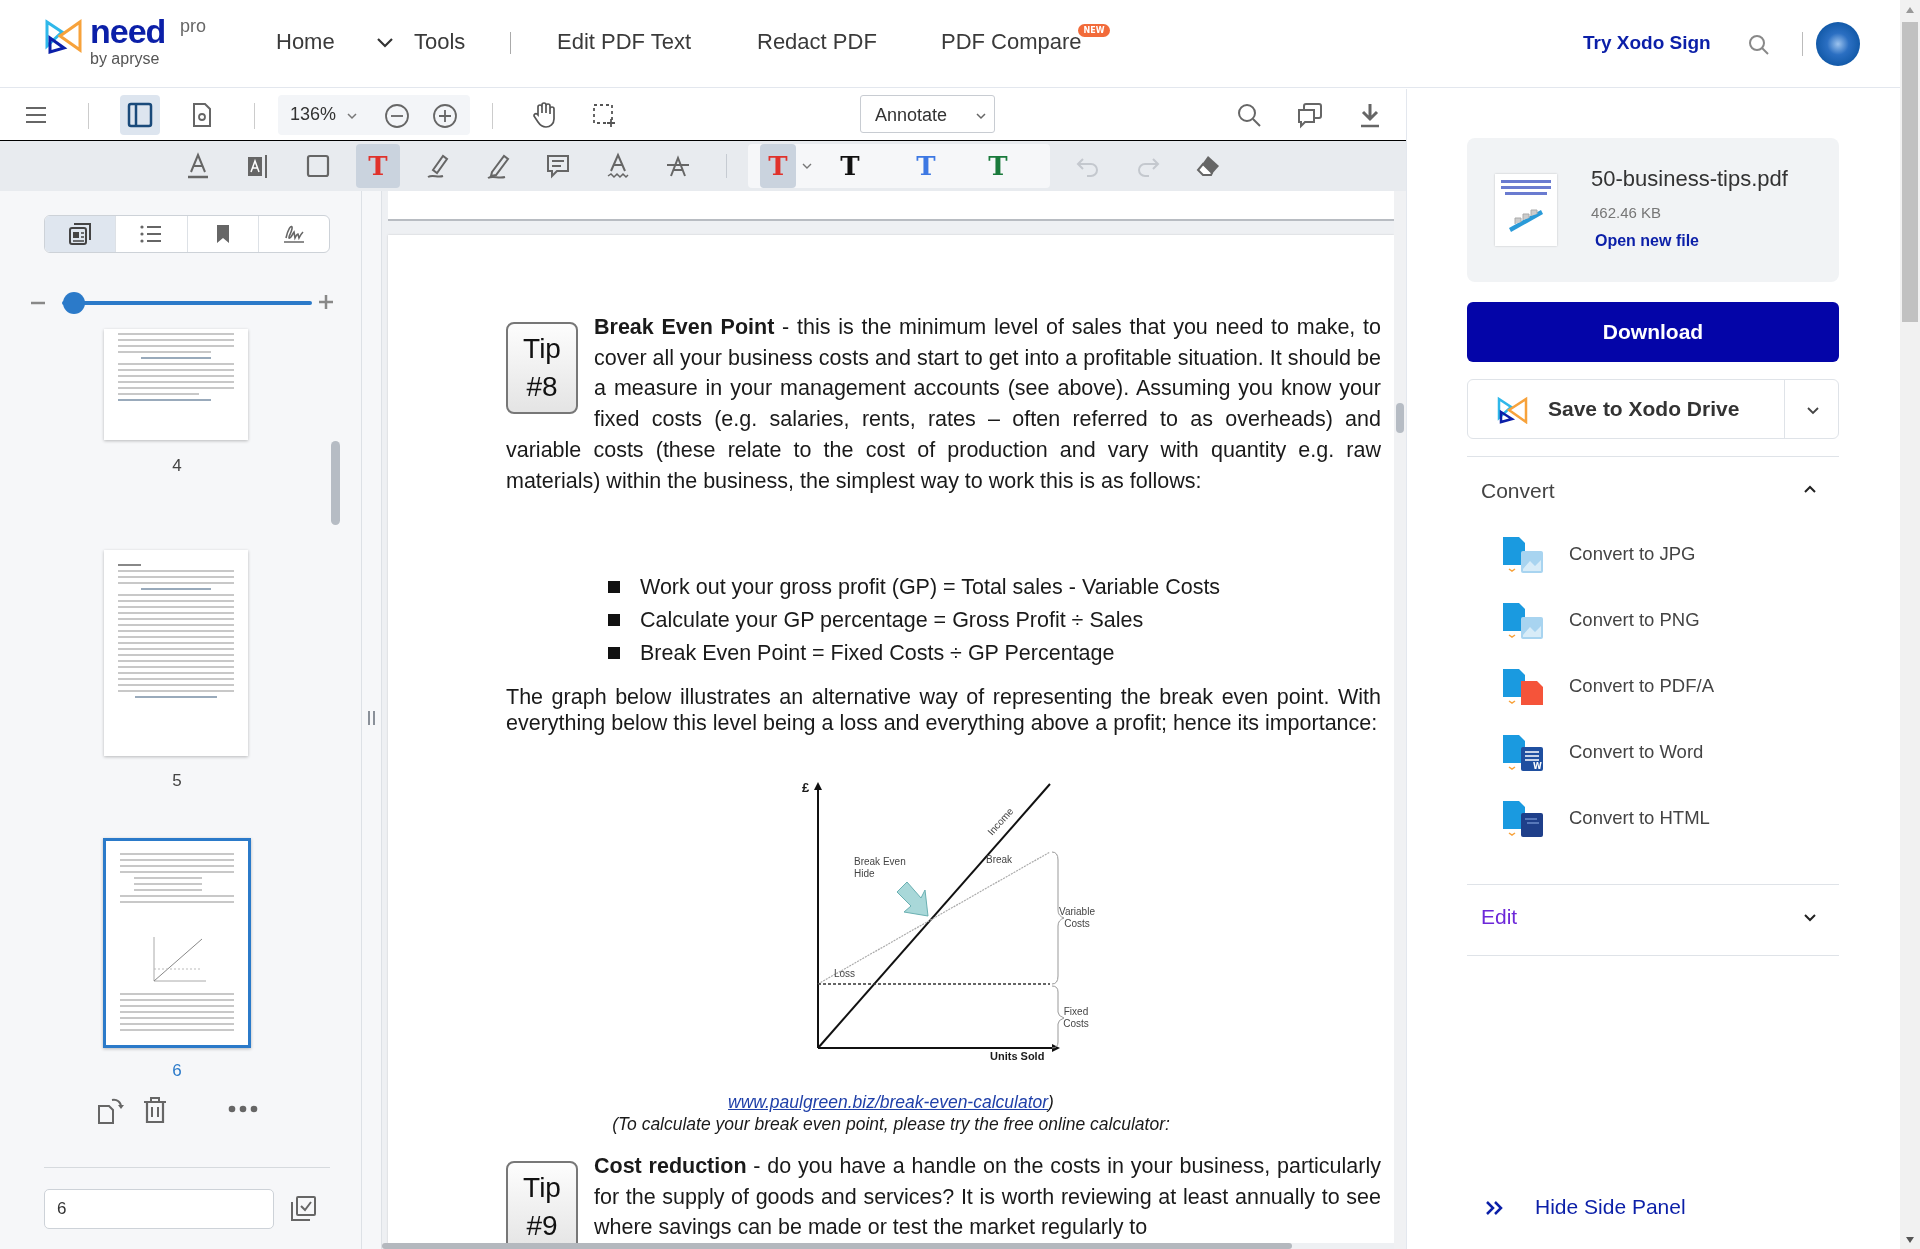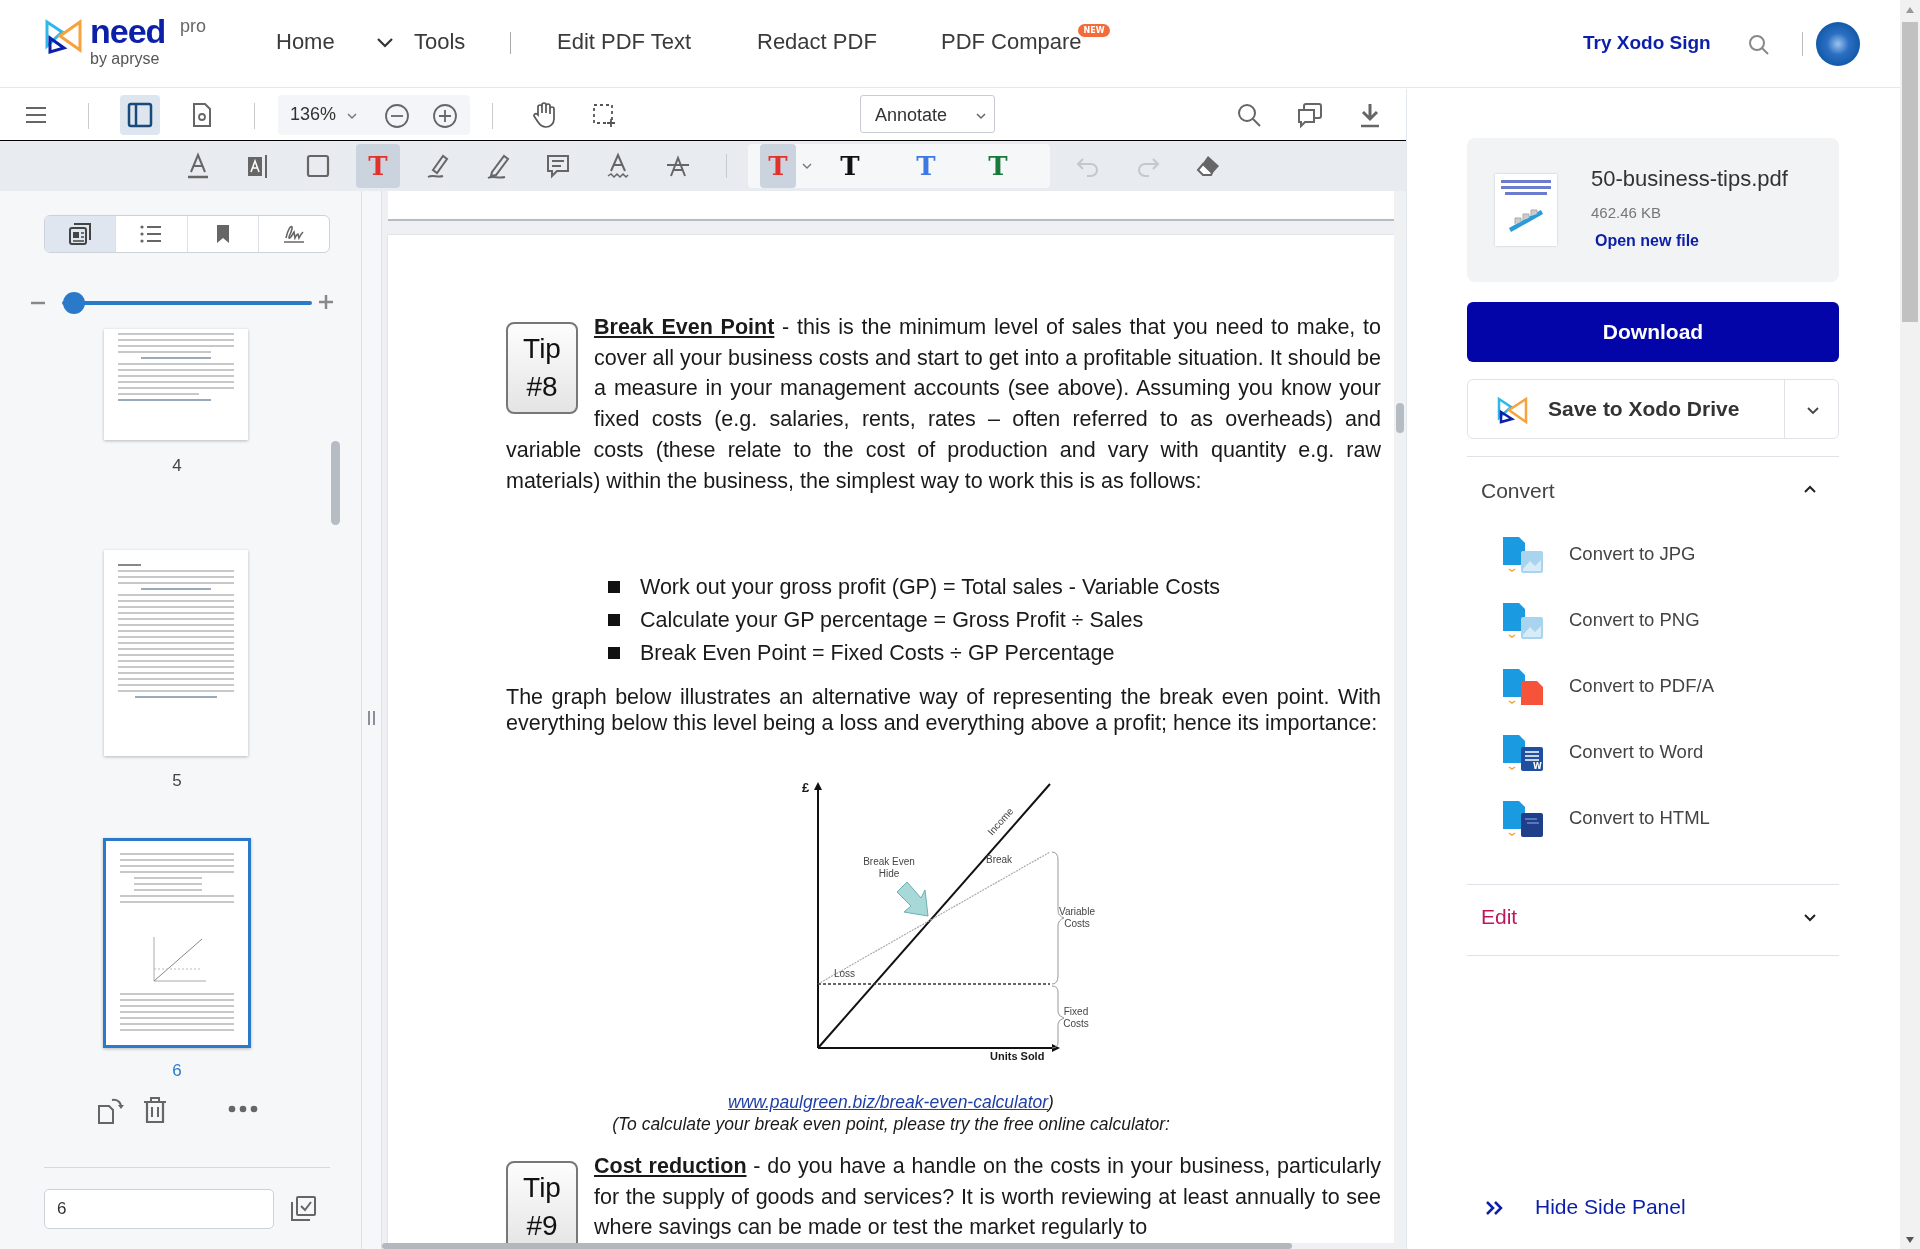--- a/index.html
+++ b/index.html
@@ -62,21 +62,21 @@
   #docarea { position: absolute; left: 382px; top: 191px; width: 1024px; height: 1058px; background: #eef0f3; overflow: hidden; }
   .page-prev { position: absolute; left: 6px; top: 0; width: 1006px; height: 30px; background: #fff; border-bottom: 2px solid #b8bcc2; }
   .page { position: absolute; left: 6px; top: 44px; width: 1006px; height: 1040px; background: #fff; box-shadow: 0 0 2px rgba(0,0,0,0.15); font-family: "Liberation Sans", sans-serif; color: #1a1a1a; }
   .doc-vscroll { position: absolute; left: 1012px; top: 0; width: 12px; height: 1058px; background: #f0f1f3; }
   .doc-vscroll .th { position: absolute; left: 2px; top: 212px; width: 8px; height: 30px; border-radius: 4px; background: #b6bcc4; }
   .doc-hscroll { position: absolute; left: 0; top: 1052px; width: 1012px; height: 6px; background: #eef0f3; }
   .doc-hscroll .th { position: absolute; left: 0; top: 0; width: 910px; height: 6px; background: #b4b8be; border-radius: 3px; }
 
   .tipbox { position: absolute; width: 72px; height: 92px; border: 2px solid #777; border-radius: 8px; background: linear-gradient(#fdfdfd, #e4e4e4); text-align: center; font-size: 28px; line-height: 38px; padding-top: 6px; color: #111; font-family: "Liberation Sans", sans-serif; }
   .ptext { position: absolute; font-size: 21.5px; line-height: 30.7px; text-align: justify; }
-  .ptext b { font-weight: bold; text-decoration: underline; }
+  .ptext b { font-weight: bold; }
   .bullets { position: absolute; left: 220px; top: 336px; font-size: 21.5px; line-height: 33px; }
   .bullets li { list-style: none; position: relative; padding-left: 32px; }
   .bullets li::before { content: ""; position: absolute; left: 0; top: 10px; width: 12px; height: 12px; background: #111; }
   .caption { position: absolute; left: 0; width: 1006px; text-align: center; font-size: 17.5px; font-style: italic; line-height: 22px; }
   .caption a { color: #1f3fa8; text-decoration: underline; }
 
   
   #rightpanel { position: absolute; left: 1406px; top: 89px; width: 494px; height: 1160px; background: #fff; border-left: 1px solid #e3e7ee; }
   .filecard { position: absolute; left: 60px; top: 49px; width: 372px; height: 144px; background: #f1f3f5; border-radius: 8px; }
   .file-thumb { position: absolute; left: 28px; top: 36px; width: 62px; height: 72px; background: #fff; box-shadow: 0 0 2px rgba(0,0,0,0.2); }
@@ -486,21 +486,21 @@
         <path d="M24 204 H256" stroke="#333" stroke-width="1.3" stroke-dasharray="3 2"></path>
         <path d="M258 72 q6 0 6 8 V130 q0 6 6 8 q-6 2 -6 8 V196 q0 8 -6 8" fill="none" stroke="#999" stroke-width="1"></path>
         <path d="M258 206 q6 0 6 6 V232 q0 4 6 6 q-6 2 -6 6 V262 q0 6 -6 6" fill="none" stroke="#999" stroke-width="1"></path>
         <path d="M103 112 L113 102 L127 118 L131 110 L134 136 L110 132 L117 126 Z" fill="#a9d8d9" stroke="#6ab0b2" stroke-width="1"></path>
       </svg>
       <span class="abs" style="left:8px;top:0;font-size:13px;font-weight:bold;font-family:'Liberation Sans',sans-serif" data-name="y-axis-label">£</span>
       <span class="abs" style="left:196px;top:270px;font-size:11px;font-weight:bold;font-family:'Liberation Sans',sans-serif;white-space:nowrap" data-name="x-axis-label">Units Sold</span>
       <span class="abs" style="left:190px;top:36px;font-size:10px;color:#444;transform:rotate(-48deg);font-family:'Liberation Sans',sans-serif" data-name="income-label">Income</span>
       <span class="abs" style="left:192px;top:74px;font-size:10px;color:#444;font-family:'Liberation Sans',sans-serif" data-name="profit-label">Break</span>
       <span class="abs" style="left:40px;top:188px;font-size:10px;color:#444;font-family:'Liberation Sans',sans-serif" data-name="loss-label">Loss</span>
-      <div class="abs" style="left:60px;top:76px;width:70px;text-align:center;font-size:10px;color:#444;line-height:12px;font-family:'Liberation Sans',sans-serif" data-name="break-even-point-label">
+      <div class="abs" style="left:60px;top:76px;width:70px;font-size:10px;color:#444;line-height:12px;font-family:'Liberation Sans',sans-serif" data-name="break-even-point-label">
         <div data-name="break-even-label-line1">Break Even</div>
         <div data-name="break-even-label-line2">Hide</div>
       </div>
       <div class="abs" style="left:260px;top:126px;width:46px;text-align:center;font-size:10px;color:#444;line-height:12px;font-family:'Liberation Sans',sans-serif" data-name="variable-costs-label">
         <div data-name="variable-costs-line1">Variable</div>
         <div data-name="variable-costs-line2">Costs</div>
       </div>
       <div class="abs" style="left:262px;top:226px;width:40px;text-align:center;font-size:10px;color:#444;line-height:12px;font-family:'Liberation Sans',sans-serif" data-name="fixed-costs-label">
         <div data-name="fixed-costs-line1">Fixed</div>
         <div data-name="fixed-costs-line2">Costs</div>
@@ -610,21 +610,21 @@
         <path d="M2 2 H18 L24 8 V30 H2 Z" fill="#1a9ae0"></path>
         <rect x="20" y="14" width="22" height="24" rx="2" fill="#1f3f8a"></rect>
         <path d="M24 20 H36 M26 24 H38" stroke="#8fb0e8" stroke-width="1.2"></path>
         <path d="M8 34 L11 36 L14 34" stroke="#f7a23b" fill="none" stroke-width="1.5"></path>
       </svg>
     <span class="lbl" data-name="convert-item-label">Convert to HTML</span>
   </div>
 
   <div class="rp-divider" style="top:795px" data-name="panel-divider"></div>
   <div class="abs" style="left:60px;top:808px;width:372px;height:40px" data-name="edit-section-header">
-    <span class="abs" style="left:14px;top:8px;font-size:21px;color:#be185d;font-family:'Liberation Sans',sans-serif" data-name="edit-section-title">Edit</span>
+    <span class="abs" style="left:14px;top:8px;font-size:21px;color:#6d28d9;font-family:'Liberation Sans',sans-serif" data-name="edit-section-title">Edit</span>
     <svg class="abs" style="left:336px;top:16px" width="14" height="9" viewBox="0 0 14 9" data-name="chevron-down-icon">
         <path d="M2 2 L7 7 L12 2" fill="none" stroke="#222" stroke-width="2"></path>
       </svg>
   </div>
   <div class="rp-divider" style="top:866px" data-name="panel-divider"></div>
 
   <div class="hide-panel" style="top:1104px" data-name="hide-side-panel-button">
     <svg class="abs" style="left:4px;top:7px" width="20" height="16" viewBox="0 0 20 16" data-name="double-chevron-right-icon">
         <path d="M2 2 L8 8 L2 14 M10 2 L16 8 L10 14" fill="none" stroke="#0b1fa8" stroke-width="2.5"></path>
       </svg>

